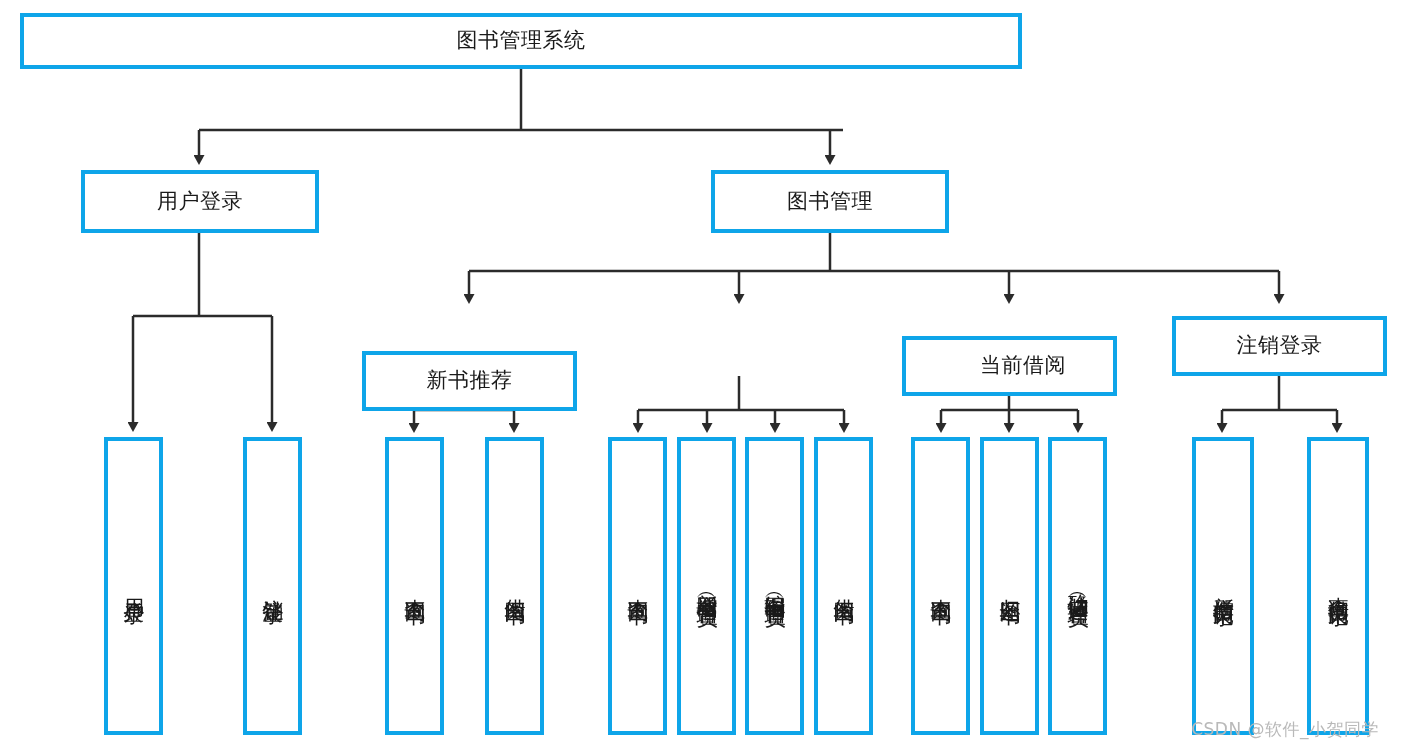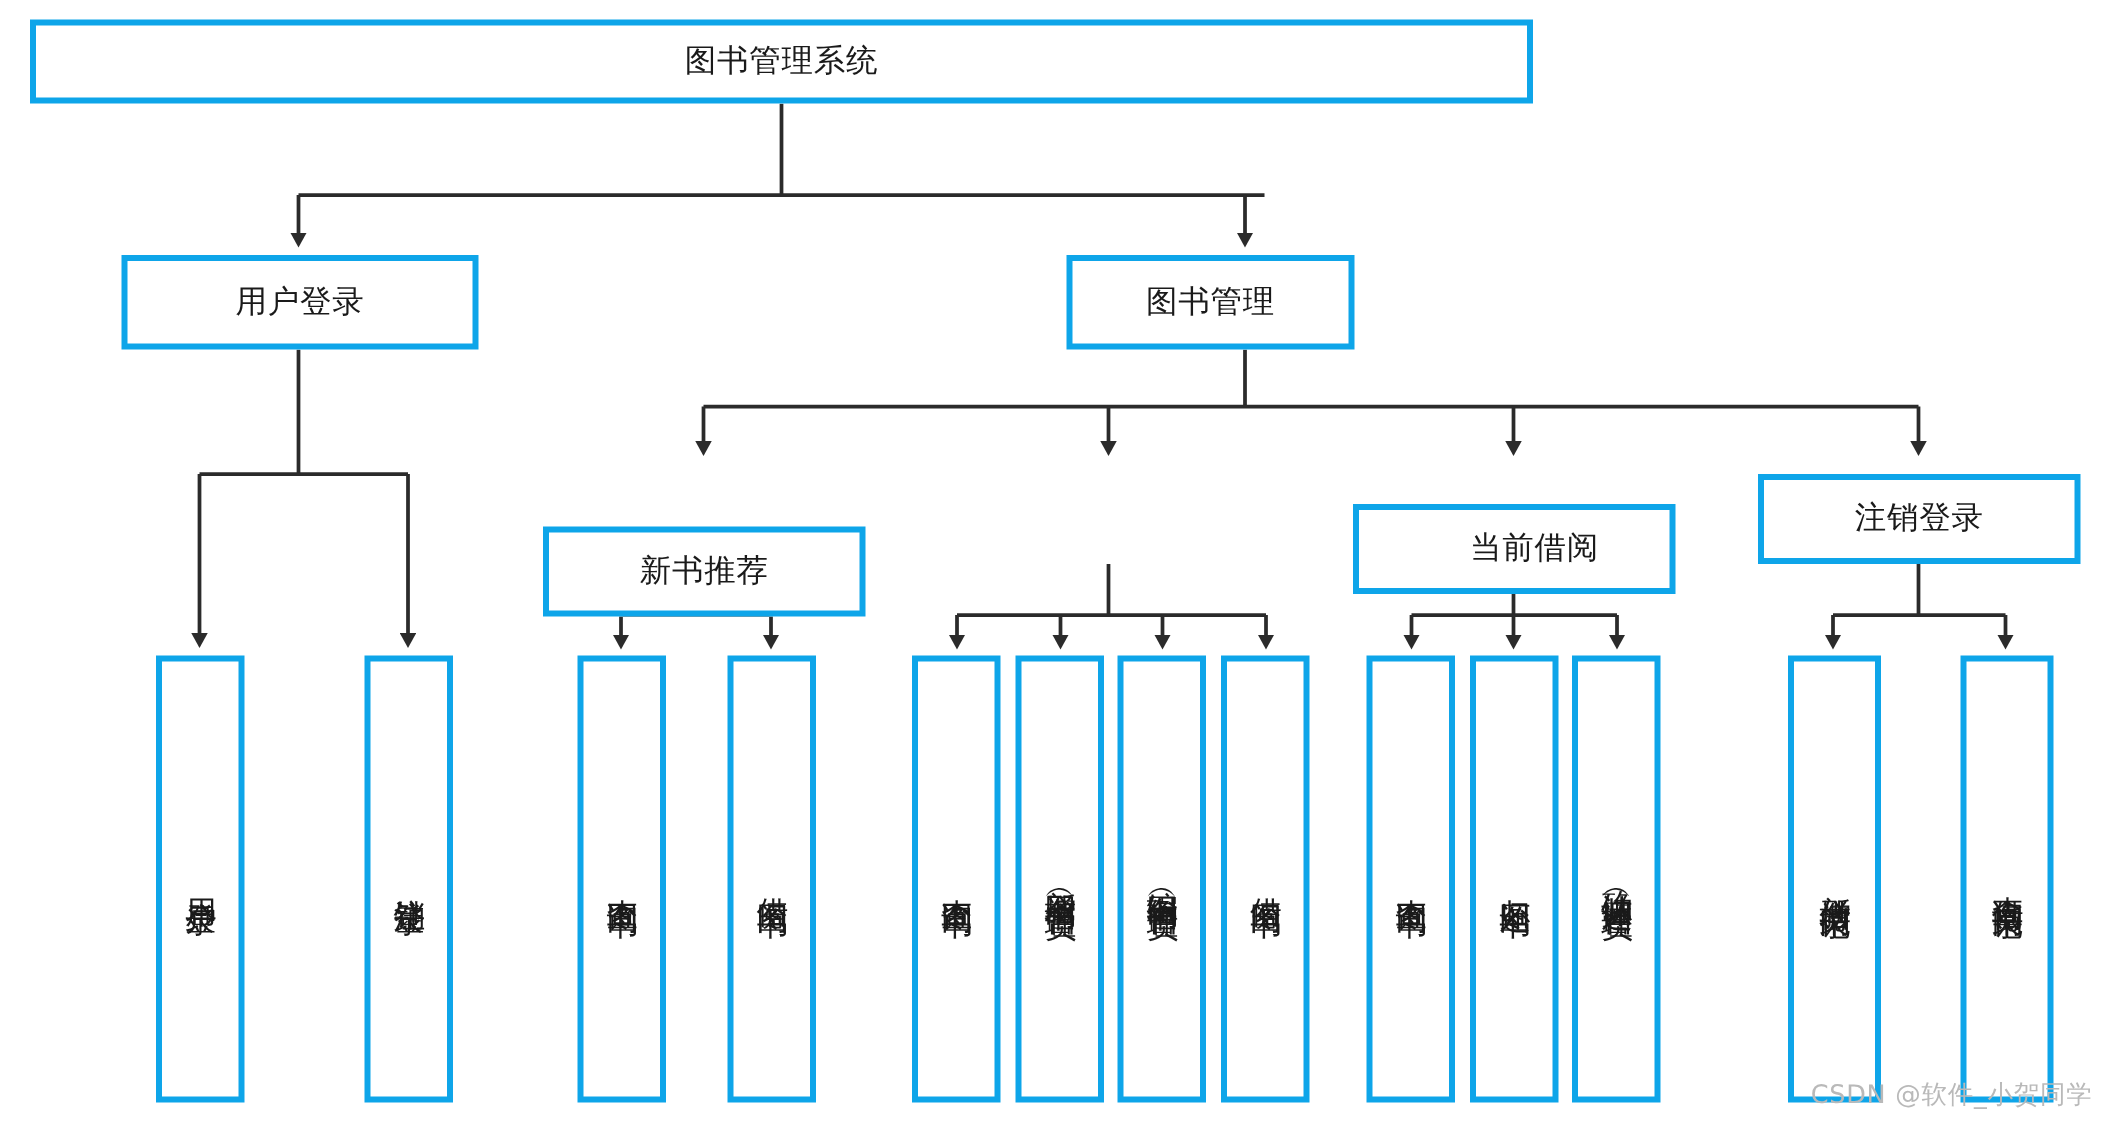--- a/index.html
+++ b/index.html
@@ -49,21 +49,21 @@
     color: #1a1a1a;
     writing-mode: vertical-rl;
     text-orientation: upright;
     line-height: 1.38;
     letter-spacing: 2px;
     white-space: nowrap;
     text-align: center;
   }
   .watermark {
     position: absolute;
-    right: 10px;
+    right: 26px;
     bottom: 6px;
     font-size: 17px;
     color: #b9b9b9;
     white-space: nowrap;
     letter-spacing: 0.5px;
     pointer-events: none;
   }
 </style>
 </head>
 <body>
@@ -120,21 +120,21 @@
     </g>
   </svg>
 
   <div class="node-box" style="left:20px; top:13px; width:1002px; height:56px;">
     <span class="node-label-h">图书管理系统</span>
   </div>
 
   <div class="node-box" style="left:81px; top:170px; width:238px; height:63px;">
     <span class="node-label-h">用户登录</span>
   </div>
-  <div class="node-box" style="left:711px; top:170px; width:192px; height:63px;">
+  <div class="node-box" style="left:711px; top:170px; width:238px; height:63px;">
     <span class="node-label-h">图书管理</span>
   </div>
 
   <div class="node-box" style="left:362px; top:316px; width:215px; height:60px;margin-top:35px;">
     <span class="node-label-h">新书推荐</span>
   </div>
   <div class="node-box" style="left:902px; top:336px; width:215px; height:60px;padding-left:27px;">
     <span class="node-label-h">当前借阅</span>
   </div>
   <div class="node-box" style="left:1172px; top:316px; width:215px; height:60px;">

